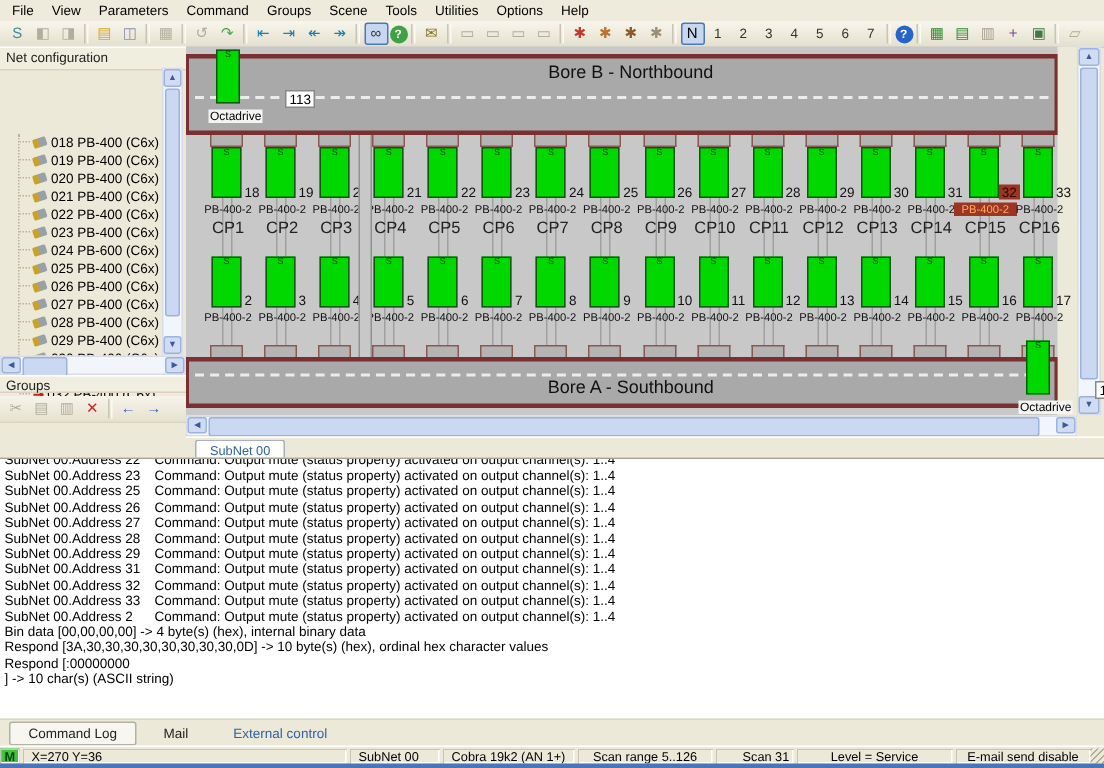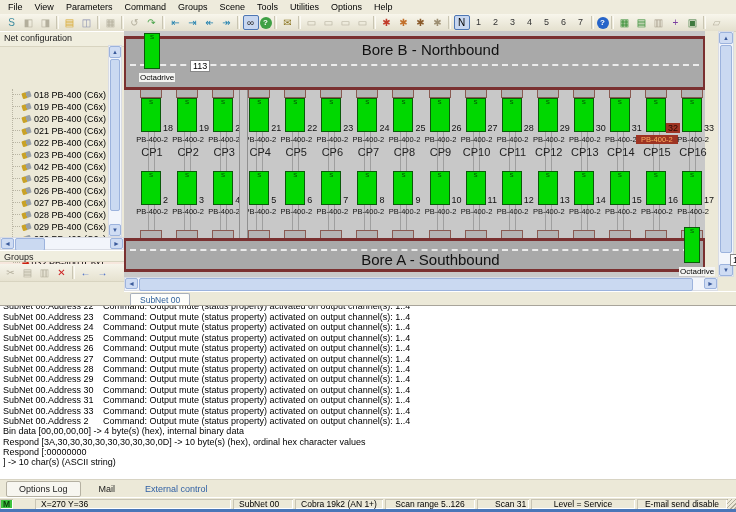--- a/index.html
+++ b/index.html
@@ -54,21 +54,21 @@
     background:linear-gradient(#f6f4ea,#e6e2d0);border-bottom:1px solid #d8d4c0;padding-left:2px;box-sizing:border-box;}
   .groups-empty{position:absolute;left:0;top:251px;width:124px;height:23px;background:#ece9d8;}
 
   
   .diagram{position:absolute;left:124px;top:31px;width:612px;height:274px;}
   .canvas{position:absolute;left:0;top:0;width:594px;height:246px;background:#c8c8c8;}
   .canvas-right{position:absolute;left:581px;top:0;width:13px;height:246px;background:#ece9d8;}
   .tube{position:absolute;left:0;width:577px;background:#a9a9a9;border:3px solid #7a3030;border-left-width:2px;border-right-width:2px;box-sizing:content-box;}
   .tube-b{top:5px;height:48px;}
   .tube-a{top:207px;height:28px;}
-  .tube-label{position:absolute;left:16px;width:100%;text-align:center;font-size:15px;color:#111;}
+  .tube-label{position:absolute;left:6px;width:100%;text-align:center;font-size:12px;color:#111;}
   .tube-b .tube-label{top:2px;}
   .tube-a .tube-label{top:10px;}
   .dash{position:absolute;left:4px;right:4px;border-top:2px dashed #ececec;}
   .tube-b .dash{top:25px;}
   .tube-a .dash{top:8px;}
   .band{position:absolute;left:10px;top:59px;width:577px;height:148px;display:flex;}
   .col{position:relative;flex:1 1 0;height:148px;}
   .ped{position:absolute;left:6px;width:22px;height:8px;background:#b4b4b4;border:1px solid #8a5a52;box-sizing:border-box;}
   .ped-top{top:0;border-top:none;}
   .ped-bottom{bottom:0;border-bottom:none;}
@@ -121,21 +121,21 @@
   .tab{font-size:9px;padding:2px 12px;color:#222;}
   .tab.active{background:#f7f6f0;border:1px solid #b5b1a2;border-radius:2px;}
   .tab.external{color:#3161a5;}
 
   
   .statusbar{position:absolute;left:0;top:497px;width:736px;height:12px;background:#ece9d8;display:flex;
     align-items:center;font-size:8.5px;border-top:1px solid #fff;box-sizing:border-box;}
   .seg{height:10px;line-height:10px;margin-right:2px;padding:0 6px;white-space:nowrap;overflow:hidden;
     box-shadow:inset 1px 1px 0 #c8c4b4, inset -1px -1px 0 #fff;box-sizing:border-box;}
   .seg.m{width:13px;padding:0;text-align:center;background:#3ec43e;color:#083f08;font-weight:bold;}
-  .seg.coords{flex:1 1 auto;margin-left:20px;}
+  .seg.coords{flex:1 1 auto;}
   .seg.subnet{width:60px;}
   .seg.protocol{width:88px;text-align:center;}
   .seg.range{width:90px;text-align:center;}
   .seg.scan{width:52px;text-align:left;padding-left:18px;}
   .seg.level{width:104px;text-align:center;}
   .seg.email{width:90px;text-align:center;margin-right:0;}
   .grip{width:9px;height:10px;background:repeating-linear-gradient(135deg,#b0ac9c 0 1px,transparent 1px 3px);}
   .bottomedge{position:absolute;left:0;top:509px;width:736px;height:3px;background:#4a76b8;}
 </style>
 </head>
@@ -348,21 +348,21 @@
         <div class="tree-row">
           <span class="branch"></span>
 
           <span class="plug"></span>
           <span class="tree-label">023 PB-400 (C6x)</span>
         </div>
         <div class="tree-row">
           <span class="branch"></span>
 
           <span class="plug"></span>
-          <span class="tree-label">042 PB-400 (C6x)</span>
+          <span class="tree-label">024 PB-600 (C6x)</span>
         </div>
         <div class="tree-row">
           <span class="branch"></span>
 
           <span class="plug"></span>
           <span class="tree-label">025 PB-400 (C6x)</span>
         </div>
         <div class="tree-row">
           <span class="branch"></span>
 
@@ -781,62 +781,59 @@
       <div class="log-row">
         <span class="log-addr">SubNet 00.Address 22</span><span class="log-msg">Command: Output mute (status property) activated on output channel(s): 1..4</span>
       </div>
     </div>
     <div>
 
     <div class="log-row">
           <span class="log-addr">SubNet 00.Address 23</span><span class="log-msg">Command: Output mute (status property) activated on output channel(s): 1..4</span>
         </div>
         <div class="log-row">
-          <span class="log-addr">SubNet 00.Address 24</span><span class="log-msg">Command: Output mute (status property) activated on output channel(s): 1..4</span>
-        </div>
-        <div class="log-row">
           <span class="log-addr">SubNet 00.Address 25</span><span class="log-msg">Command: Output mute (status property) activated on output channel(s): 1..4</span>
         </div>
         <div class="log-row">
           <span class="log-addr">SubNet 00.Address 26</span><span class="log-msg">Command: Output mute (status property) activated on output channel(s): 1..4</span>
         </div>
         <div class="log-row">
           <span class="log-addr">SubNet 00.Address 27</span><span class="log-msg">Command: Output mute (status property) activated on output channel(s): 1..4</span>
         </div>
         <div class="log-row">
           <span class="log-addr">SubNet 00.Address 28</span><span class="log-msg">Command: Output mute (status property) activated on output channel(s): 1..4</span>
         </div>
         <div class="log-row">
           <span class="log-addr">SubNet 00.Address 29</span><span class="log-msg">Command: Output mute (status property) activated on output channel(s): 1..4</span>
         </div>
         <div class="log-row">
-          <span class="log-addr">SubNet 00.Address 30</span><span class="log-msg">Command: Output mute (status property) activated on output channel(s): 1..4</span>
+          <span class="log-addr">SubNet 00.Address 31</span><span class="log-msg">Command: Output mute (status property) activated on output channel(s): 1..4</span>
         </div>
         <div class="log-row">
-          <span class="log-addr">SubNet 00.Address 31</span><span class="log-msg">Command: Output mute (status property) activated on output channel(s): 1..4</span>
+          <span class="log-addr">SubNet 00.Address 32</span><span class="log-msg">Command: Output mute (status property) activated on output channel(s): 1..4</span>
         </div>
         <div class="log-row">
           <span class="log-addr">SubNet 00.Address 33</span><span class="log-msg">Command: Output mute (status property) activated on output channel(s): 1..4</span>
         </div>
         <div class="log-row">
           <span class="log-addr">SubNet 00.Address 2</span><span class="log-msg">Command: Output mute (status property) activated on output channel(s): 1..4</span>
         </div>
       </div>
     <div class="log-extra">
 
     <div class="log-row">Bin data   [00,00,00,00] -&gt; 4 byte(s) (hex), internal binary data</div>
         <div class="log-row">Respond  [3A,30,30,30,30,30,30,30,30,0D] -&gt; 10 byte(s) (hex), ordinal hex character values</div>
         <div class="log-row">Respond  [:00000000</div>
         <div class="log-row">] -&gt; 10 char(s) (ASCII string)</div>
       </div>
   </div>
 
   <div class="tabsrow">
 
-  <span class="tab active">Options Log</span>
+  <span class="tab active">Command Log</span>
       <span class="tab">Mail</span>
       <span class="tab external">External control</span>
     </div>
 
   <div class="statusbar">
     <span class="seg m">M</span>
     <span class="seg coords">X=270 Y=36</span>
     <span class="seg subnet">SubNet 00</span>
     <span class="seg protocol">Cobra 19k2 (AN 1+)</span>
     <span class="seg range">Scan range 5..126</span>

